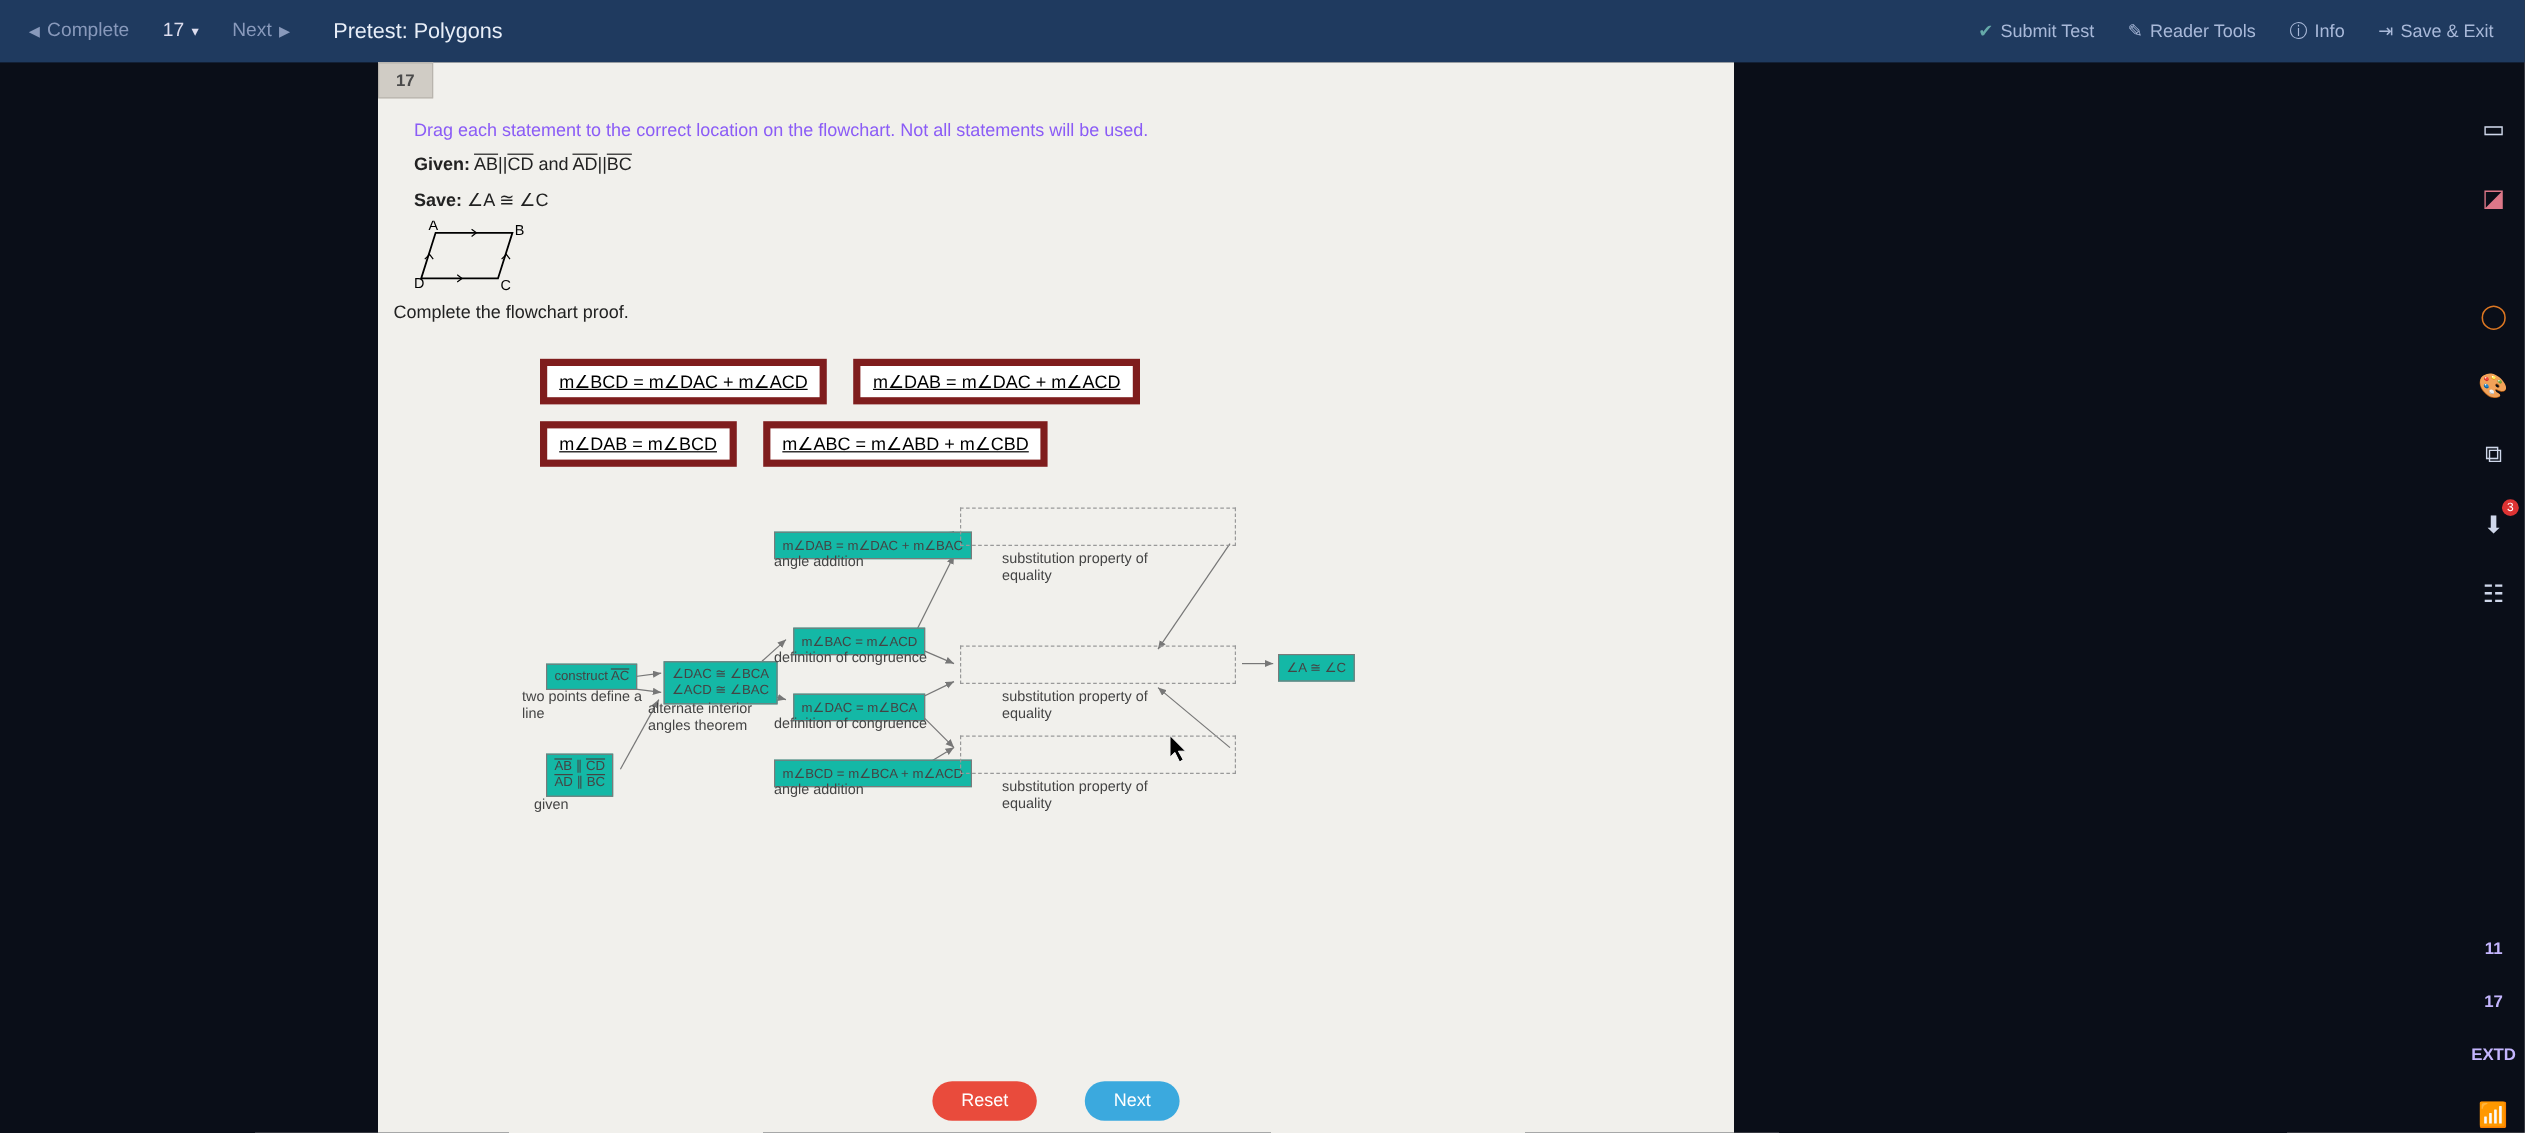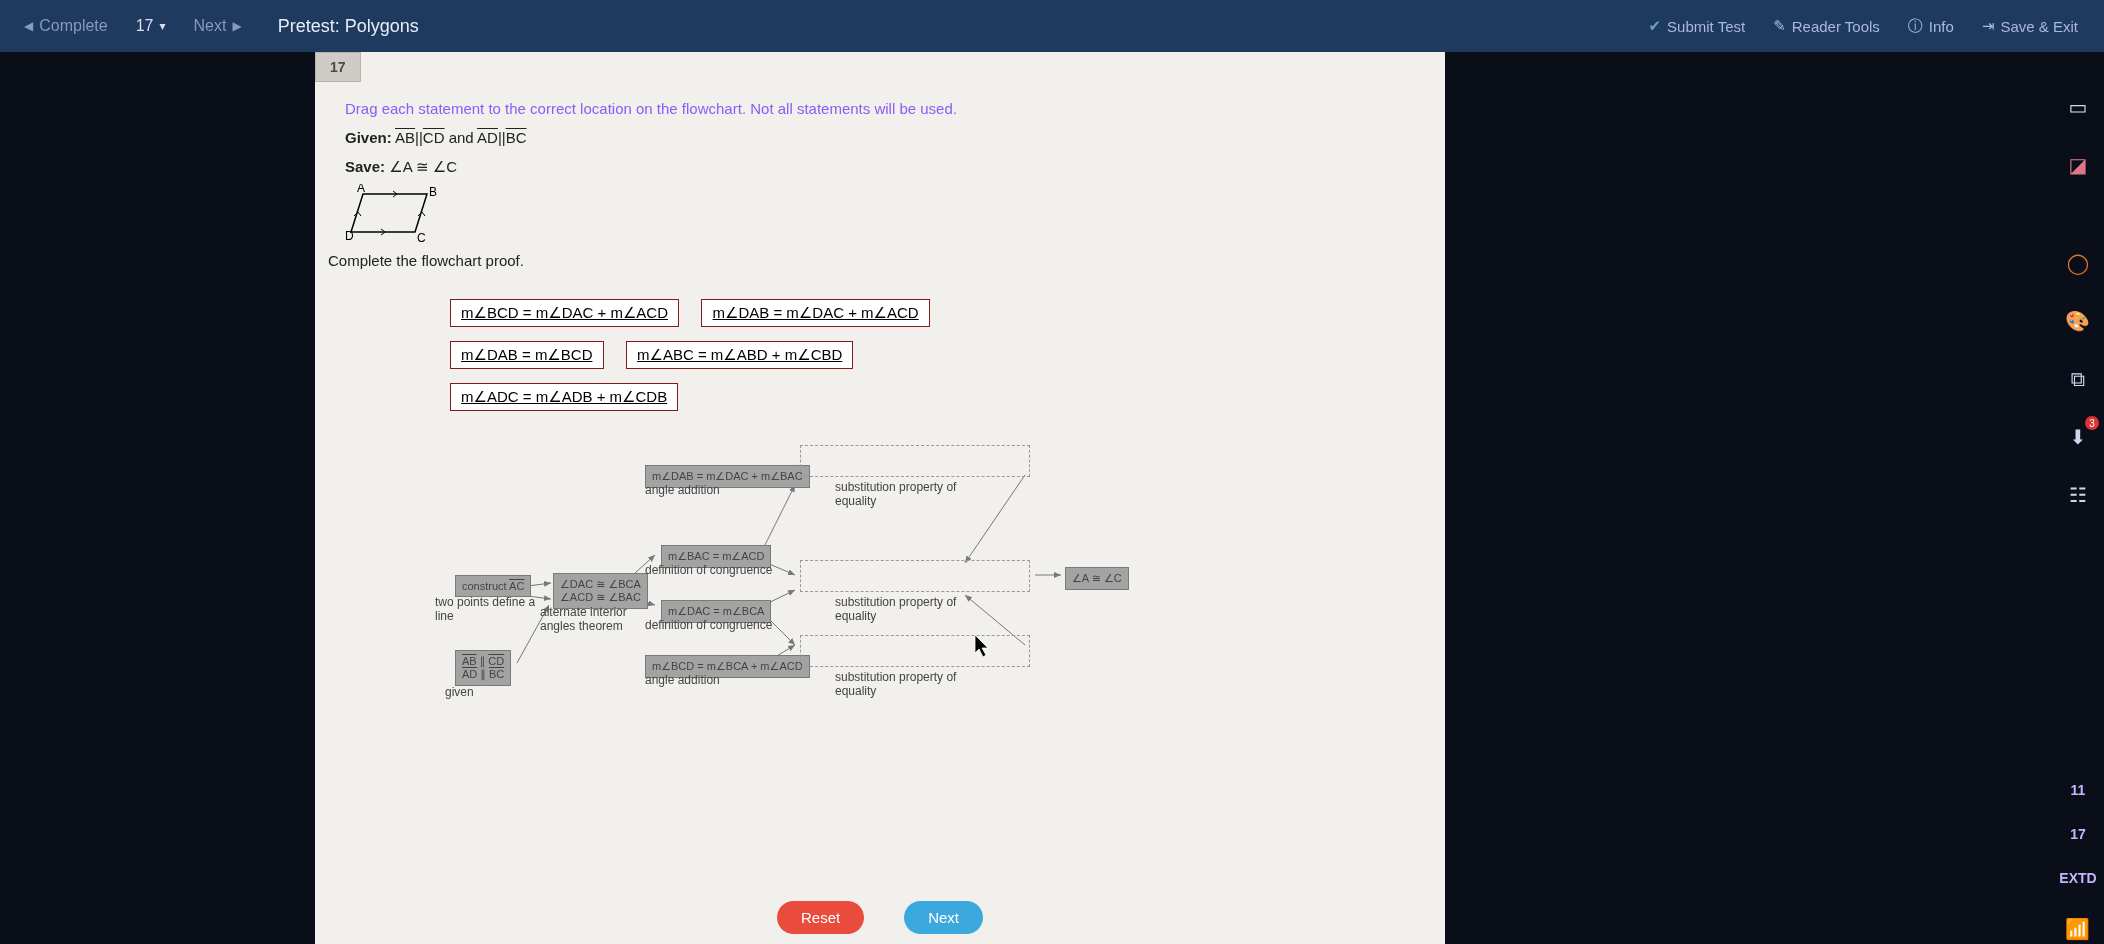--- a/index.html
+++ b/index.html
@@ -52,40 +52,40 @@
 .given-prove { padding: 12px 46px 0 30px; font-size: 15px; color: #222; }
 .given-prove b { font-weight: bold; }
 .overline { text-decoration: overline; }
 .diagram-wrap { padding: 8px 30px 0 30px; }
 .diagram-svg { display: block; }
 .complete-txt { padding: 8px 30px 0 13px; font-size: 15px; color: #222; }
 
 .draggables { padding: 30px 30px 0 135px; }
 .drag-item {
   display: inline-block;
-  border: 1px solid #7f1d1d;
+  border: 6px solid #7f1d1d;
   background: #fff;
   padding: 4px 10px;
   margin: 0 18px 14px 0;
   font-size: 15px;
   text-decoration: underline;
   cursor: move;
 }
 
 .flowchart-area {
   position: relative;
   margin: 20px 30px 0 30px;
   height: 300px;
   font-size: 11px;
   color: #444;
 }
 .fc-box {
   position: absolute;
   border: 1px solid #7a7a7a;
-  background: #a3a3a3;
+  background: #14b8a6;
   padding: 4px 6px;
   text-align: center;
   font-size: 11px;
 }
 .fc-dashed {
   position: absolute;
   border: 1.5px dashed #999;
   height: 32px;
 }
 .fc-caption {
@@ -228,23 +228,20 @@
 
   
   <div class="draggables">
     <div>
       <span class="drag-item">m∠BCD = m∠DAC + m∠ACD</span>
       <span class="drag-item">m∠DAB = m∠DAC + m∠ACD</span>
     </div>
     <div>
       <span class="drag-item">m∠DAB = m∠BCD</span>
       <span class="drag-item">m∠ABC = m∠ABD + m∠CBD</span>
-    </div>
-    <div>
-      <span class="drag-item">m∠ADC = m∠ADB + m∠CDB</span>
     </div>
   </div>
 
   
   <div class="flowchart-area">
 
     <svg width="1070" height="300" style="position:absolute;left:0;top:0">
       <defs>
         <marker id="ah" markerWidth="8" markerHeight="8" refX="7" refY="3" orient="auto">
           <path d="M0,0 L7,3 L0,6 Z" fill="#777"></path>

